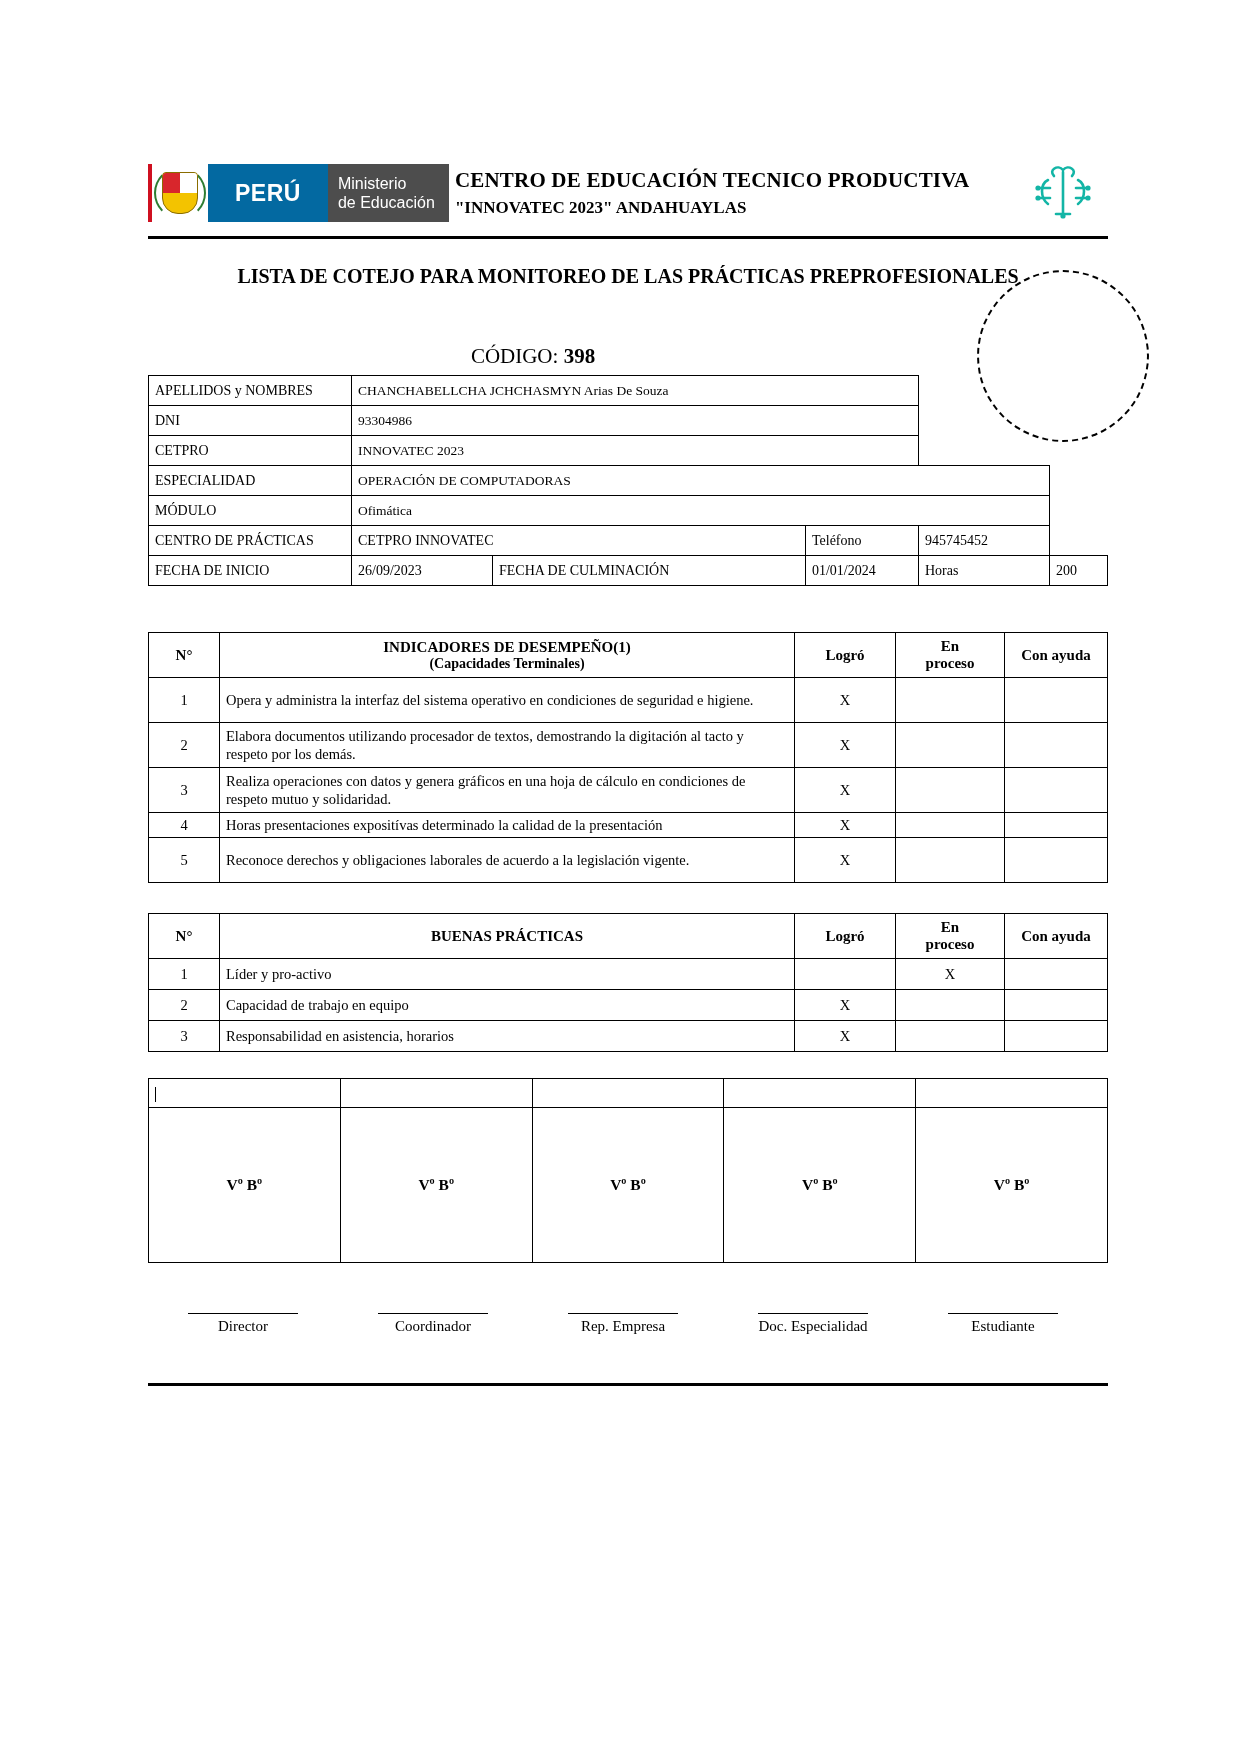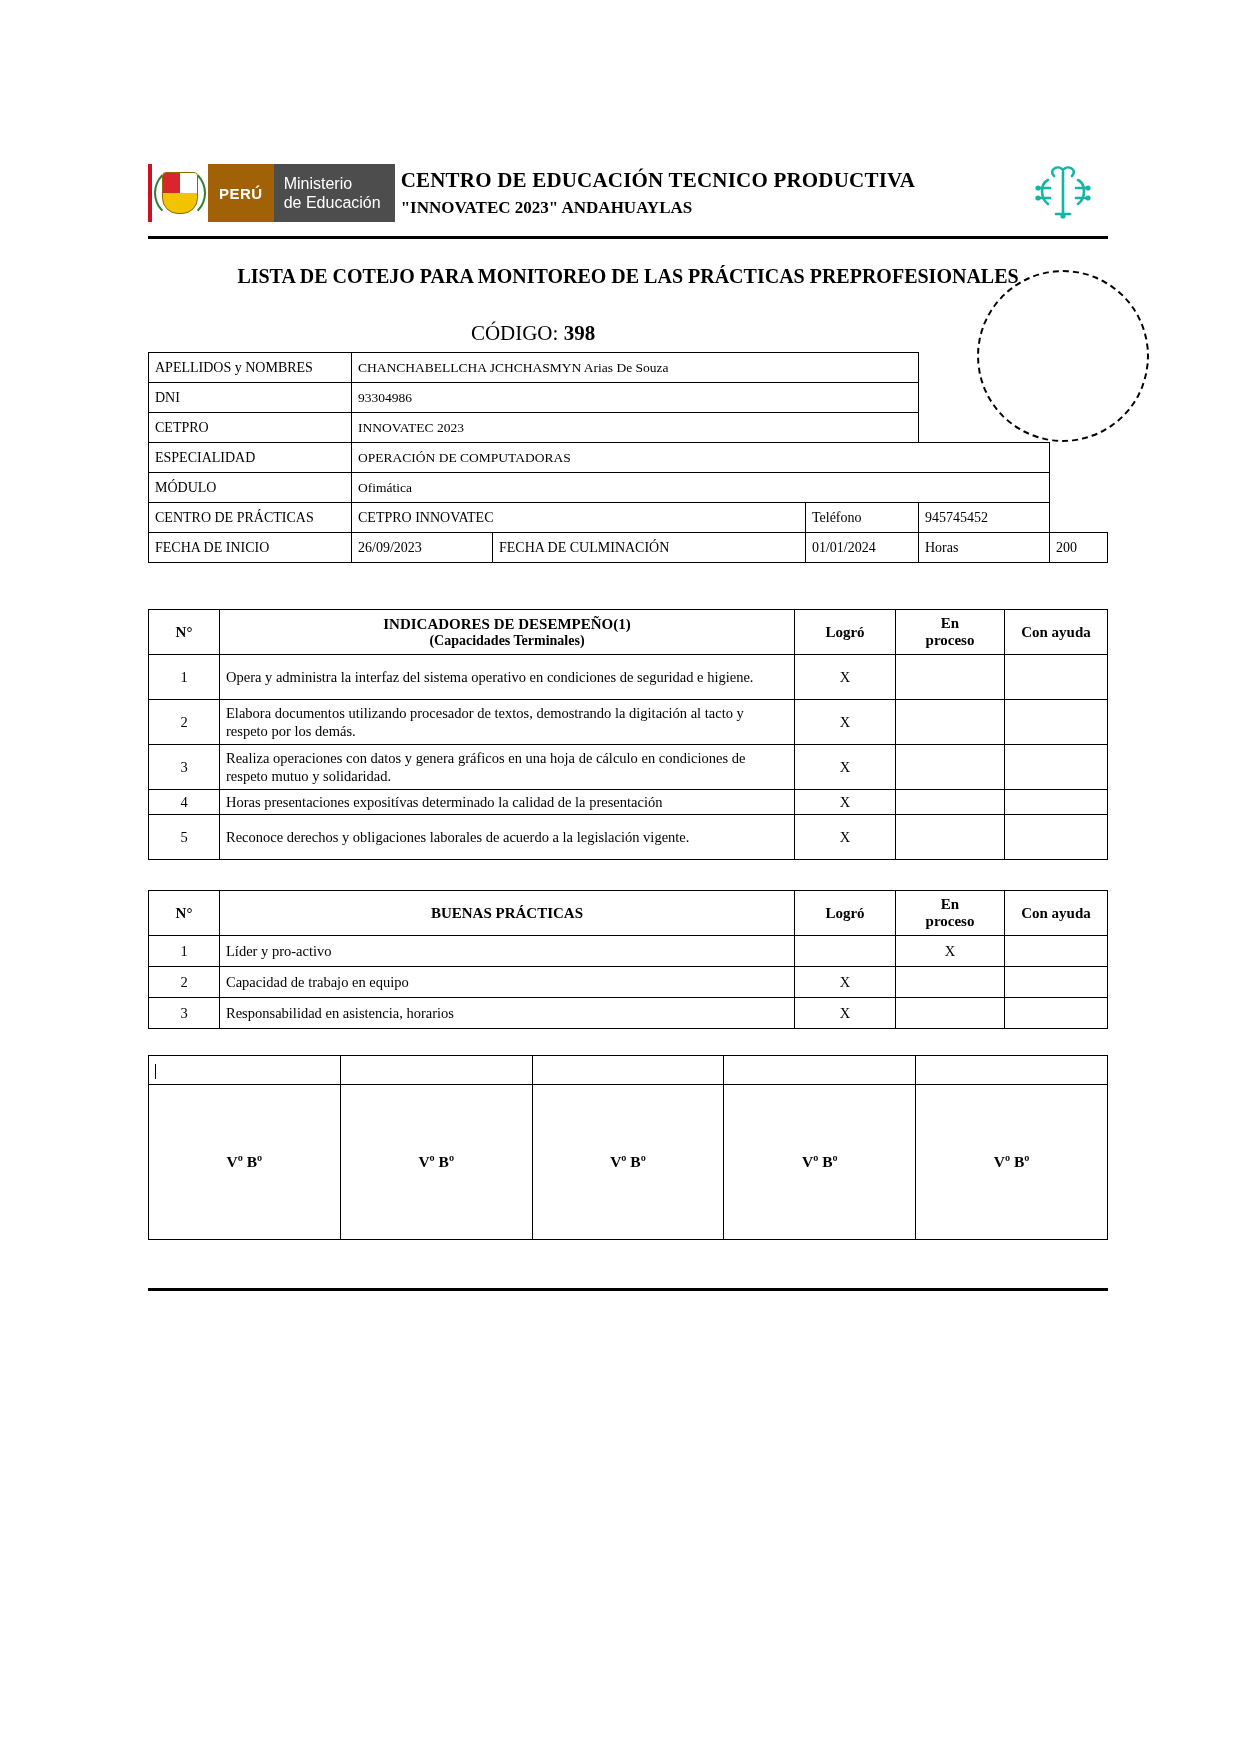--- a/index.html
+++ b/index.html
@@ -77,27 +77,27 @@
   .coat .wreath {
     position: absolute;
     width: 48px;
     height: 48px;
     border: 2px solid #2e7d32;
     border-radius: 50%;
     border-top-color: transparent;
     border-bottom-color: transparent;
   }
   .peru-red {
-    background: #a16207;
+    background: #0369a1;
     color: #ffffff;
     font-family: "Liberation Sans", sans-serif;
     font-weight: bold;
-    font-size: 15px;
+    font-size: 23px;
     letter-spacing: 0.5px;
-    padding: 0 11px;
+    padding: 0 27px;
     height: 58px;
     display: flex;
     align-items: center;
   }
   .ministerio {
     background: #4d4d4d;
     color: #ffffff;
     font-family: "Liberation Sans", sans-serif;
     font-size: 16px;
     line-height: 19px;
@@ -141,21 +141,21 @@
   .doc-title {
     text-align: center;
     font-weight: bold;
     font-size: 20px;
     margin-top: 26px;
   }
 
   .codigo {
     text-align: center;
     font-size: 21px;
-    margin-top: 33px;
+    margin-top: 56px;
     margin-bottom: 6px;
     padding-right: 190px;
   }
   .codigo b { font-weight: bold; }
 
   .photo-circle {
     position: absolute;
     right: 92px;
     top: 270px;
     width: 168px;
@@ -462,18 +462,40 @@
         <td class="vb">Vº Bº</td>
         <td class="vb">Vº Bº</td>
         <td class="vb">Vº Bº</td>
         <td class="vb">Vº Bº</td>
         <td class="vb">Vº Bº</td>
       </tr>
     </tbody>
       </table>
 
 
+    <div class="signatures">
+      <div class="sig">
+        <div class="line"></div>
+        <div>Director</div>
+      </div>
+      <div class="sig">
+        <div class="line"></div>
+        <div>Coordinador</div>
+      </div>
+      <div class="sig">
+        <div class="line"></div>
+        <div>Rep. Empresa</div>
+      </div>
+      <div class="sig">
+        <div class="line"></div>
+        <div>Doc. Especialidad</div>
+      </div>
+      <div class="sig">
+        <div class="line"></div>
+        <div>Estudiante</div>
+      </div>
+    </div>
 
     <hr class="hr-bottom">
   </div>
 
   <div class="photo-circle"></div>
 </div>
 
 </body></html>

